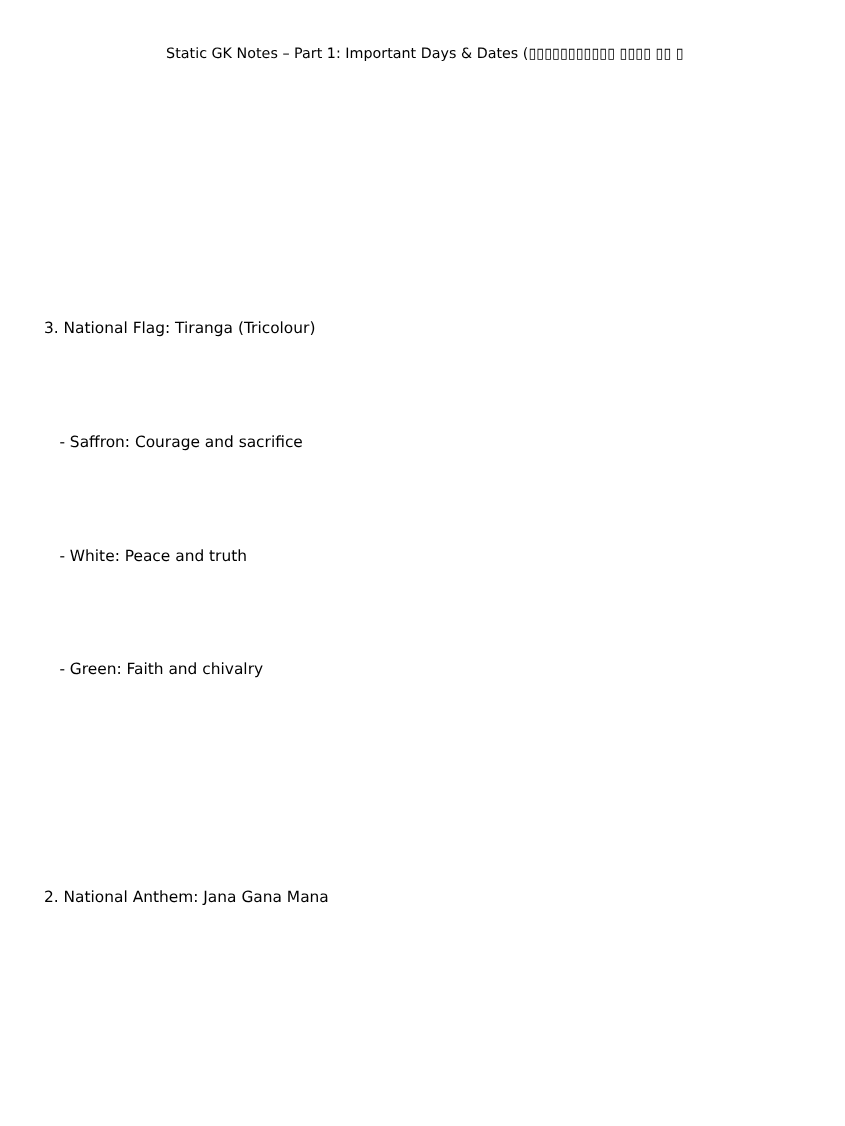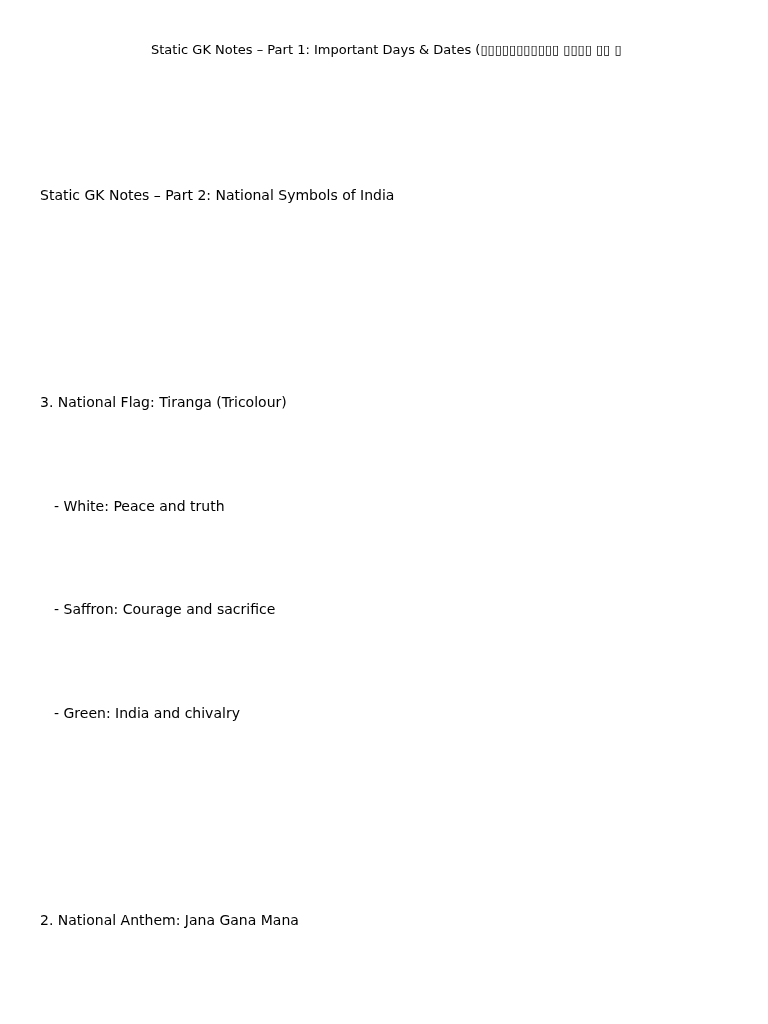--- a/index.html
+++ b/index.html
@@ -38,26 +38,25 @@
     .indent {
       padding-left: 14px;
     }
   </style>
 </head>
 <body>
 
 <div class="title">Static GK Notes – Part 1: Important Days &amp; Dates (▯▯▯▯▯▯▯▯▯▯▯ ▯▯▯▯ ▯▯ ▯</div>
 
 <div class="body-lines">
-  <div class="line">Static GK Notes – Part 2: National Symbols of India</div>
   <div class="line"></div>
   <div class="line">3. National Flag: Tiranga (Tricolour)</div>
+  <div class="line indent">- Saffron: Courage and sacrifice</div>
   <div class="line indent">- White: Peace and truth</div>
-  <div class="line indent">- Saffron: Courage and sacrifice</div>
-  <div class="line indent">- Green: India and chivalry</div>
+  <div class="line indent">- Green: Faith and chivalry</div>
   <div class="line"></div>
   <div class="line">2. National Anthem: Jana Gana Mana</div>
   
   
   
   
   
   
   
   

